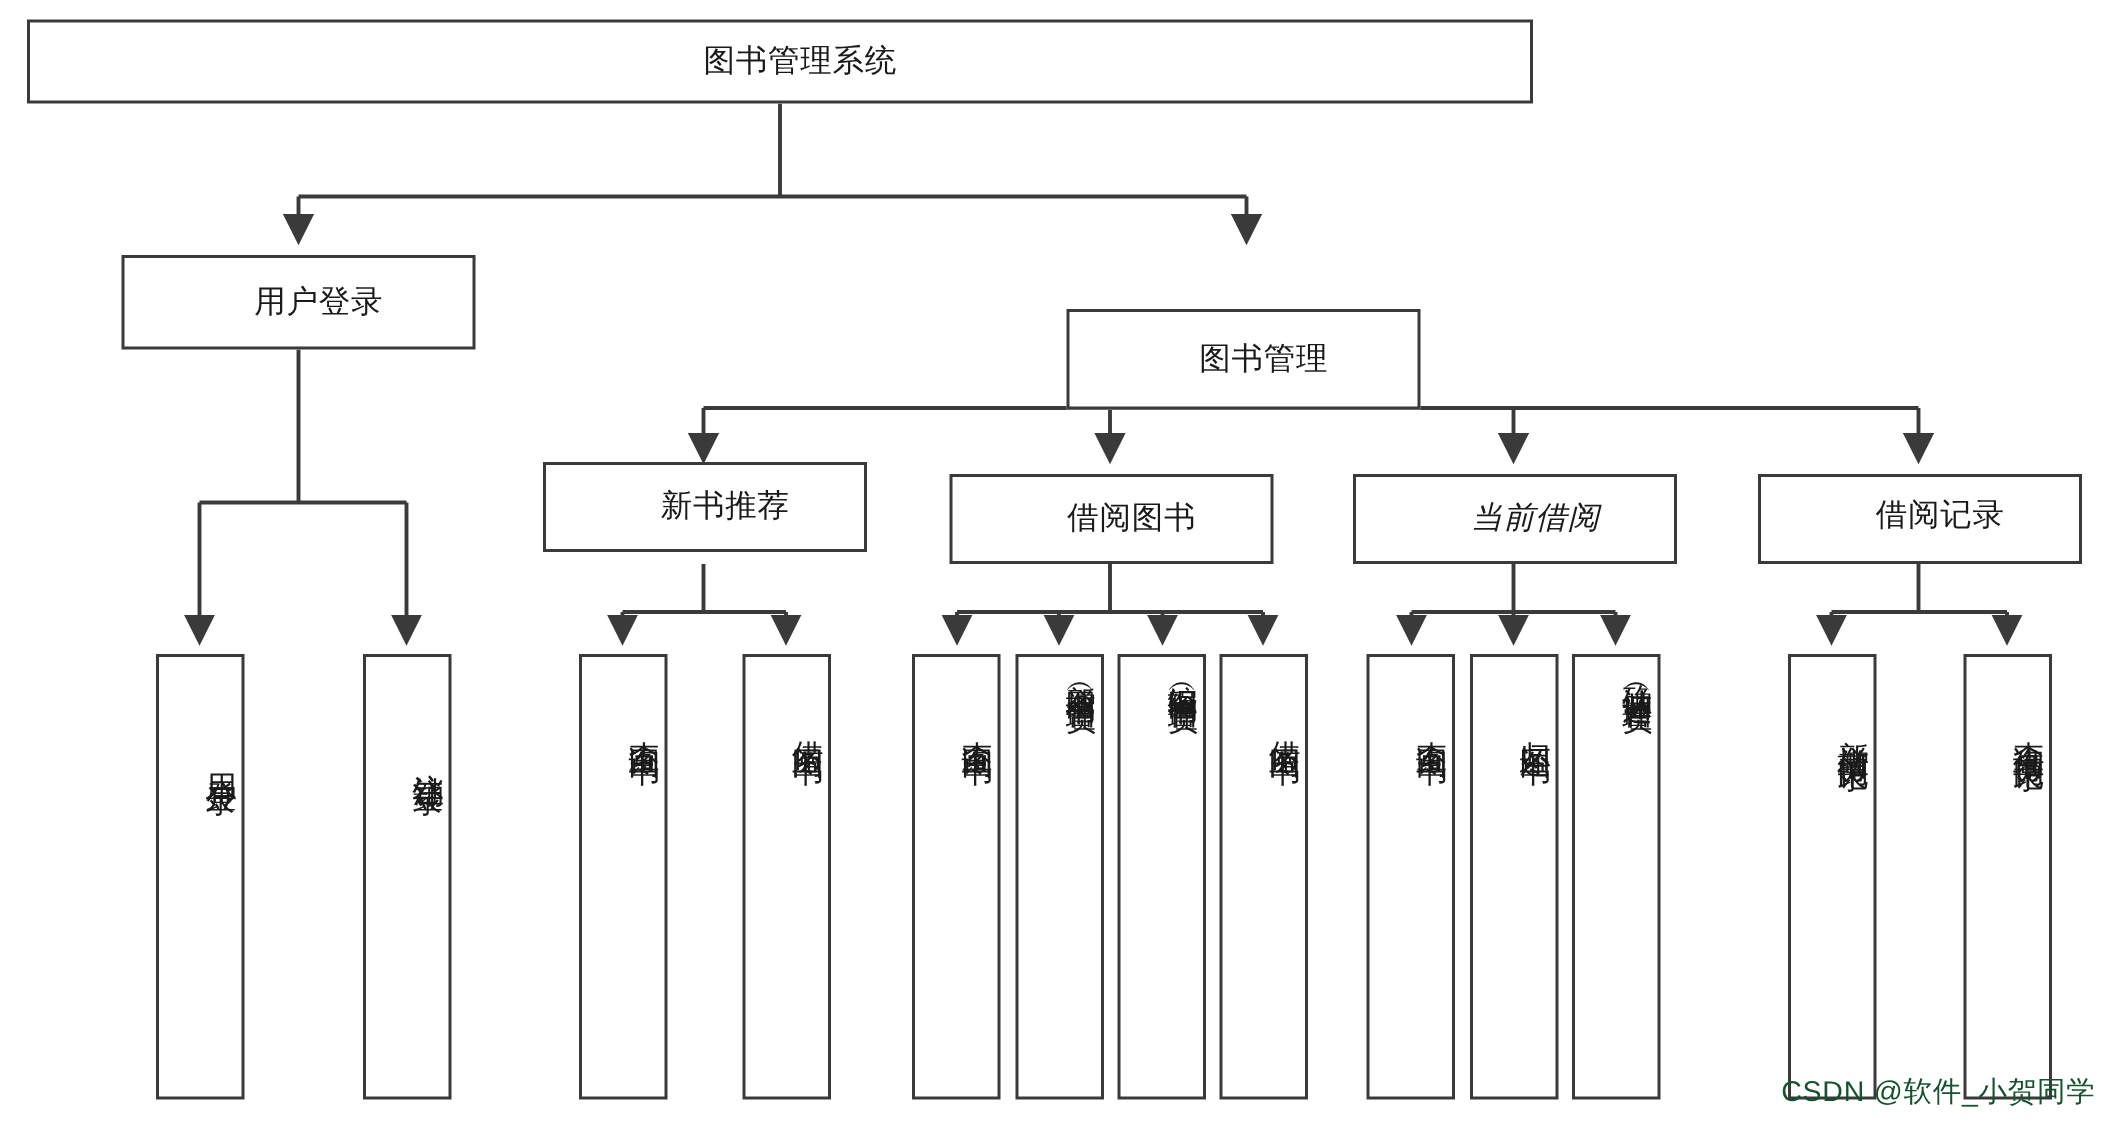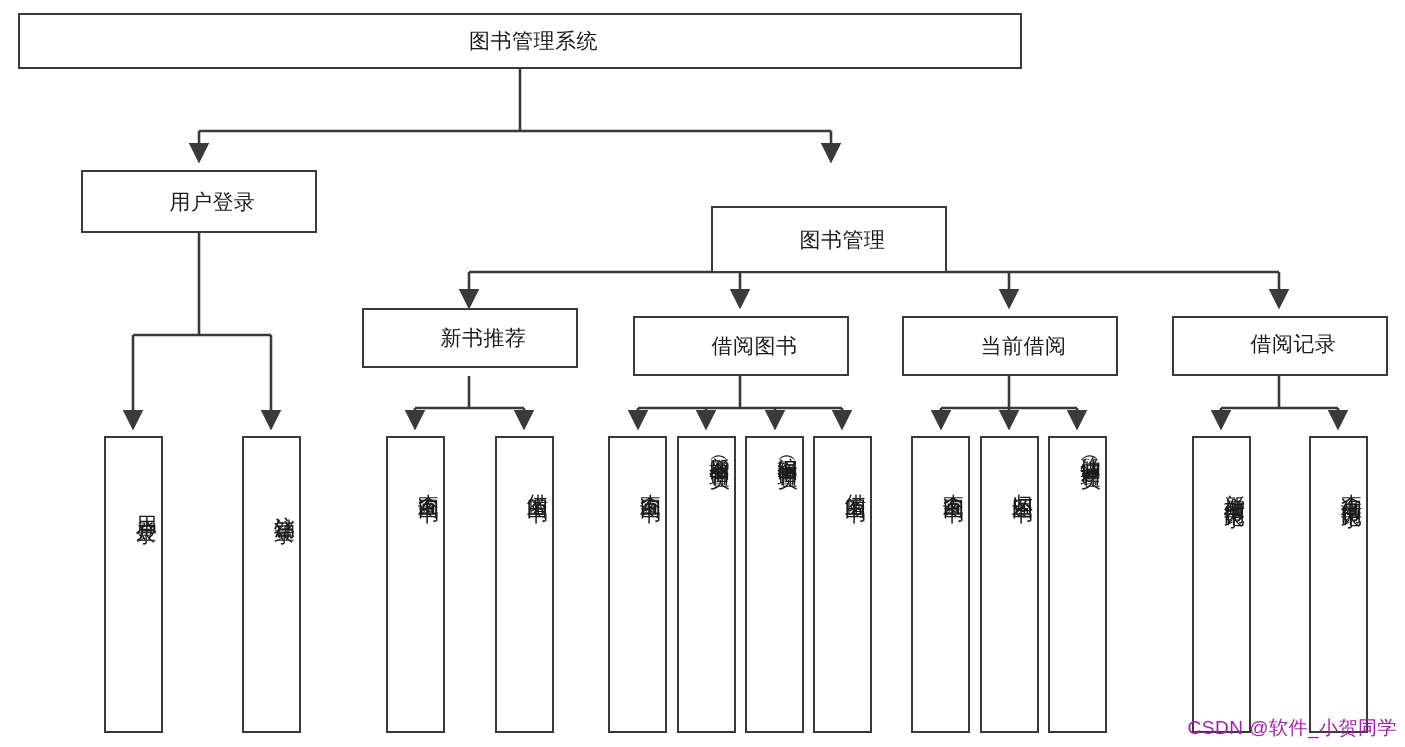--- a/index.html
+++ b/index.html
@@ -70,21 +70,21 @@
     padding-top: 58px;
   }
   .node.vert.mid3 .label {
     padding-top: 36px;
   }
   .watermark {
     position: absolute;
     right: 8px;
     bottom: 6px;
     font-size: 19px;
-    color: #a21caf;
+    color: #14532d;
     white-space: nowrap;
     z-index: 3;
     letter-spacing: 0.5px;
   }
 </style>
 </head>
 <body>
 
 <div id="canvas">
 
@@ -150,21 +150,21 @@
   <div class="node horiz" style="left:711px; top:170px; width:236px; height:67px;margin-top:36px;">
     <span class="label">图书管理</span>
   </div>
 
   <div class="node horiz" style="left:362px; top:308px; width:216px; height:60px;">
     <span class="label">新书推荐</span>
   </div>
   <div class="node horiz" style="left:633px; top:316px; width:216px; height:60px;">
     <span class="label">借阅图书</span>
   </div>
-  <div class="node horiz" style="left:902px; top:316px; width:216px; height:60px;">
+  <div class="node horiz" style="left:902px; top:316px; width:216px; height:60px;font-style:italic;">
     <span class="label">当前借阅</span>
   </div>
   <div class="node horiz" style="left:1172px; top:316px; width:216px; height:60px;font-family:Liberation Mono, monospace;">
     <span class="label">借阅记录</span>
   </div>
 
   <div class="node vert mid" style="left:104px; top:436px; width:59px; height:297px;">
     <span class="label">用户登录</span>
   </div>
   <div class="node vert mid" style="left:242px; top:436px; width:59px; height:297px;">

